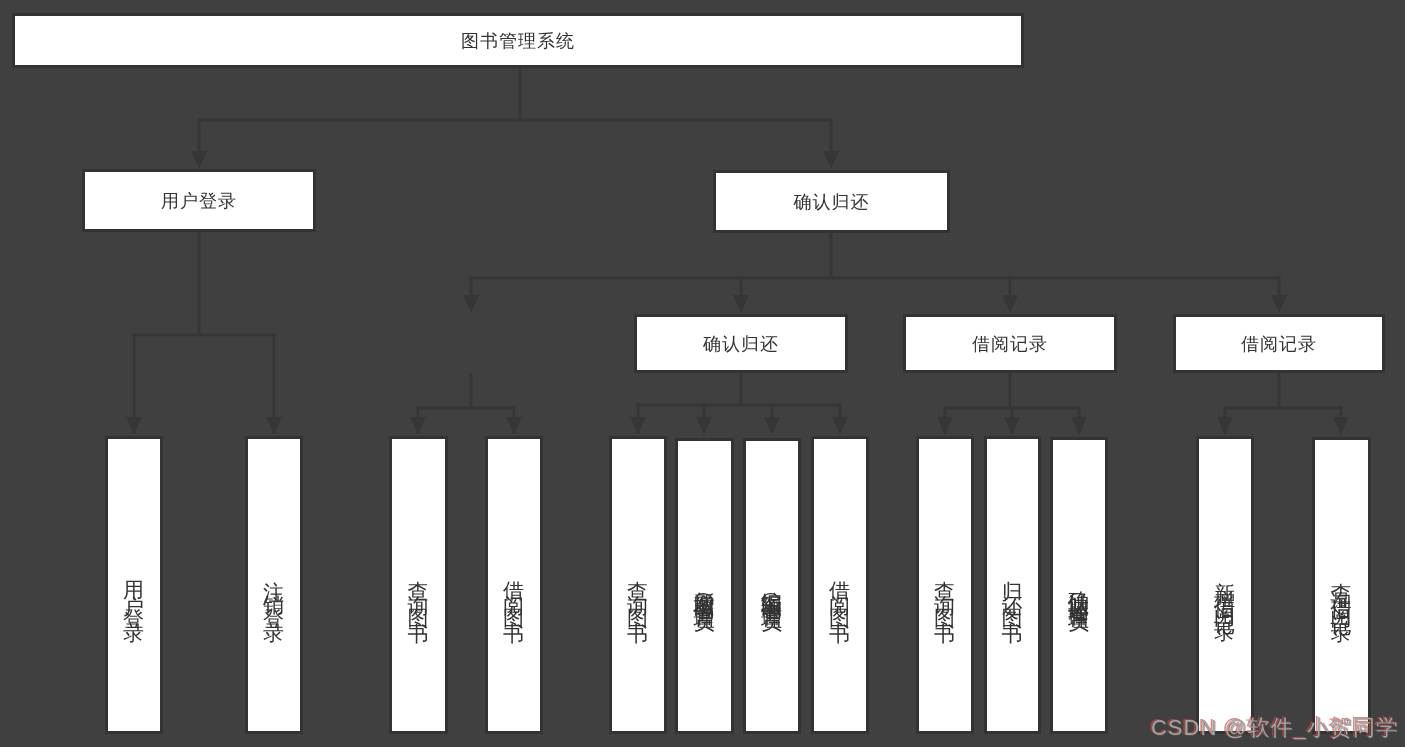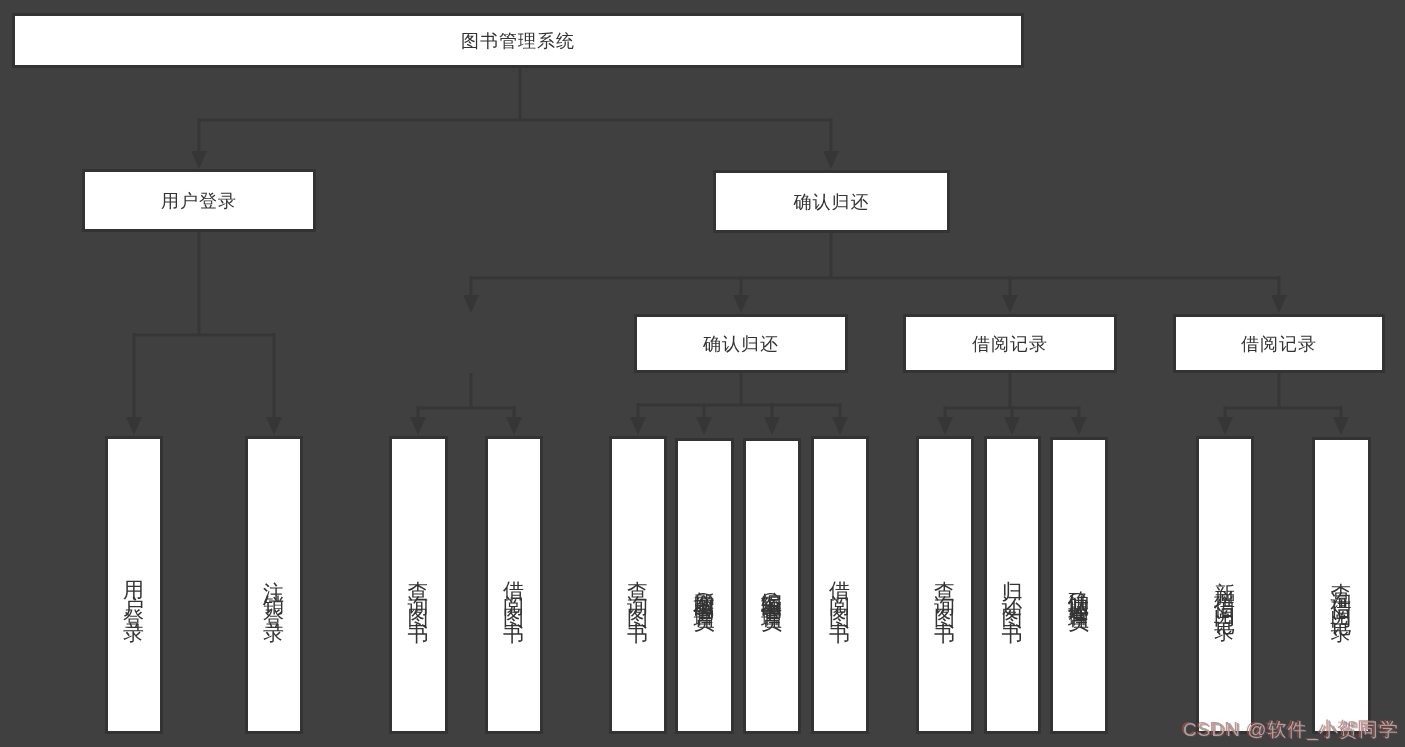--- a/index.html
+++ b/index.html
@@ -16,21 +16,21 @@
     writing-mode:vertical-rl;text-orientation:mixed;
     font-size:21px;line-height:1.1;
   }
   .ls4{letter-spacing:14px;padding-top:14px;}
   .ls6{letter-spacing:8px;padding-top:8px;}
   .ls9{letter-spacing:3px;padding-top:3px;}
   .wires{position:absolute;left:0;top:0;width:1405px;height:747px;}
   .wires path{stroke:#363636;stroke-width:3;fill:none;}
   .wires polygon{fill:#363636;}
   .wm{
-    position:absolute;right:6px;bottom:4px;font-size:19px;letter-spacing:1px;
+    position:absolute;right:6px;bottom:4px;font-size:22px;letter-spacing:1px;
     color:#a4a4a4;text-shadow:-2px -1px 0 rgba(199,72,64,0.65), 1px 1px 0 rgba(90,90,90,0.45);
     white-space:nowrap;
   }
 </style>
 </head>
 <body>
 
 <div class="canvas">
 
   <svg class="wires" viewBox="0 0 1405 747" xmlns="http://www.w3.org/2000/svg">

